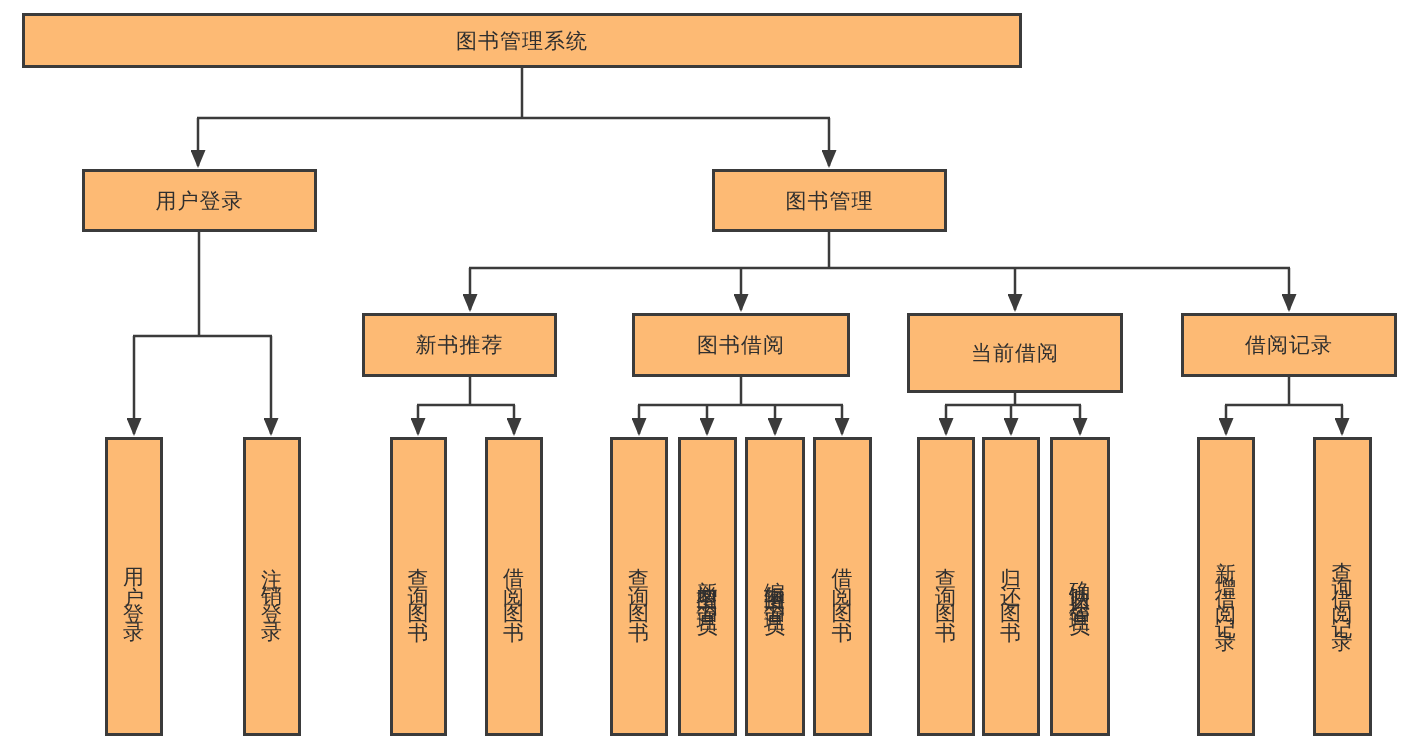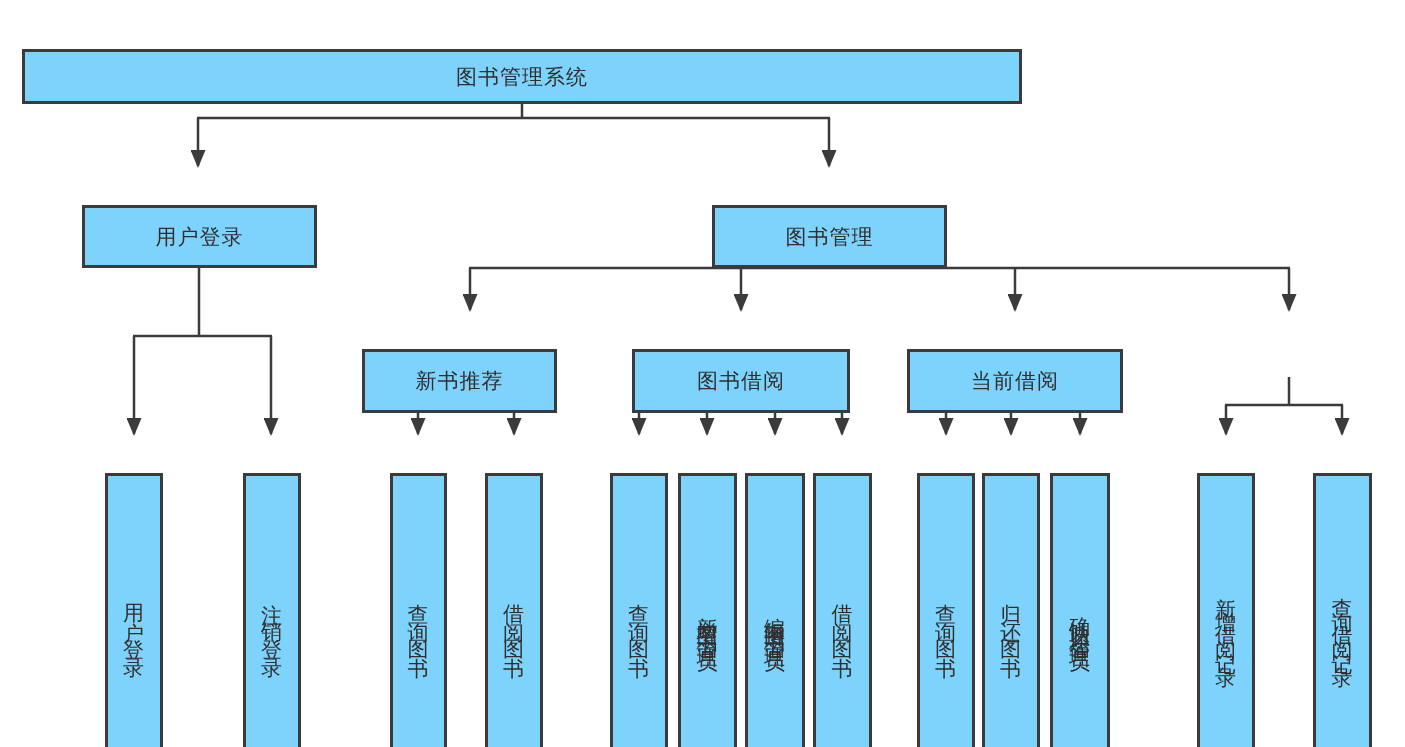--- a/index.html
+++ b/index.html
@@ -2,22 +2,22 @@
 <html><head>
 <meta charset="utf-8">
 <style>
   html,body{margin:0;padding:0;background:#ffffff;}
   #canvas{
     position:relative;width:1405px;height:747px;background:#ffffff;overflow:hidden;
     font-family:"Liberation Sans","DejaVu Sans",sans-serif;color:#2f2f2f;
   }
   #wires{position:absolute;left:0;top:0;width:1405px;height:747px;pointer-events:none;}
   .node{
-    position:absolute;box-sizing:border-box;background:#7dd3fc;border:3px solid #3b3b3b;
-    display:flex;align-items:center;justify-content:center;text-align:center;margin-top:36px;
+    position:absolute;box-sizing:border-box;background:#fdba74;border:3px solid #3b3b3b;
+    display:flex;align-items:center;justify-content:center;text-align:center;
   }
   .node.h{font-size:21px;letter-spacing:1px;}
   .node.v{font-size:21px;}
   .vtext{
     writing-mode:vertical-rl;text-orientation:mixed;line-height:1;
     display:block;white-space:nowrap;
   }
   #watermark{
     position:absolute;left:1183px;top:716px;width:222px;
     font-size:19px;letter-spacing:0.5px;white-space:nowrap;
@@ -80,21 +80,22 @@
     </g>
   </svg>
 
   <div class="node h lvl" style="left:22px;top:13px;width:1000px;height:55px;">图书管理系统</div>
 
   <div class="node h lvl" style="left:82px;top:169px;width:235px;height:63px;">用户登录</div>
   <div class="node h lvl" style="left:712px;top:169px;width:235px;height:63px;">图书管理</div>
 
   <div class="node h lvl" style="left:362px;top:313px;width:195px;height:64px;">新书推荐</div>
   <div class="node h lvl" style="left:632px;top:313px;width:218px;height:64px;">图书借阅</div>
-  <div class="node h lvl" style="left:907px;top:313px;width:216px;height:64px;">当前借阅</div>
+  <div class="node h lvl" style="left:907px;top:313px;width:216px;height:80px;">当前借阅</div>
+  <div class="node h lvl" style="left:1181px;top:313px;width:216px;height:64px;">借阅记录</div>
 
   <div class="node v lvl" style="left:105px;top:437px;width:58px;height:299px;">
     <span class="vtext" style="letter-spacing: 18px;">用户登录</span>
   </div>
   <div class="node v lvl" style="left:243px;top:437px;width:58px;height:299px;">
     <span class="vtext" style="letter-spacing: 18px;">注销登录</span>
   </div>
 
   <div class="node v lvl" style="left:390px;top:437px;width:57px;height:299px;">
     <span class="vtext" style="letter-spacing: 18px;">查询图书</span>

